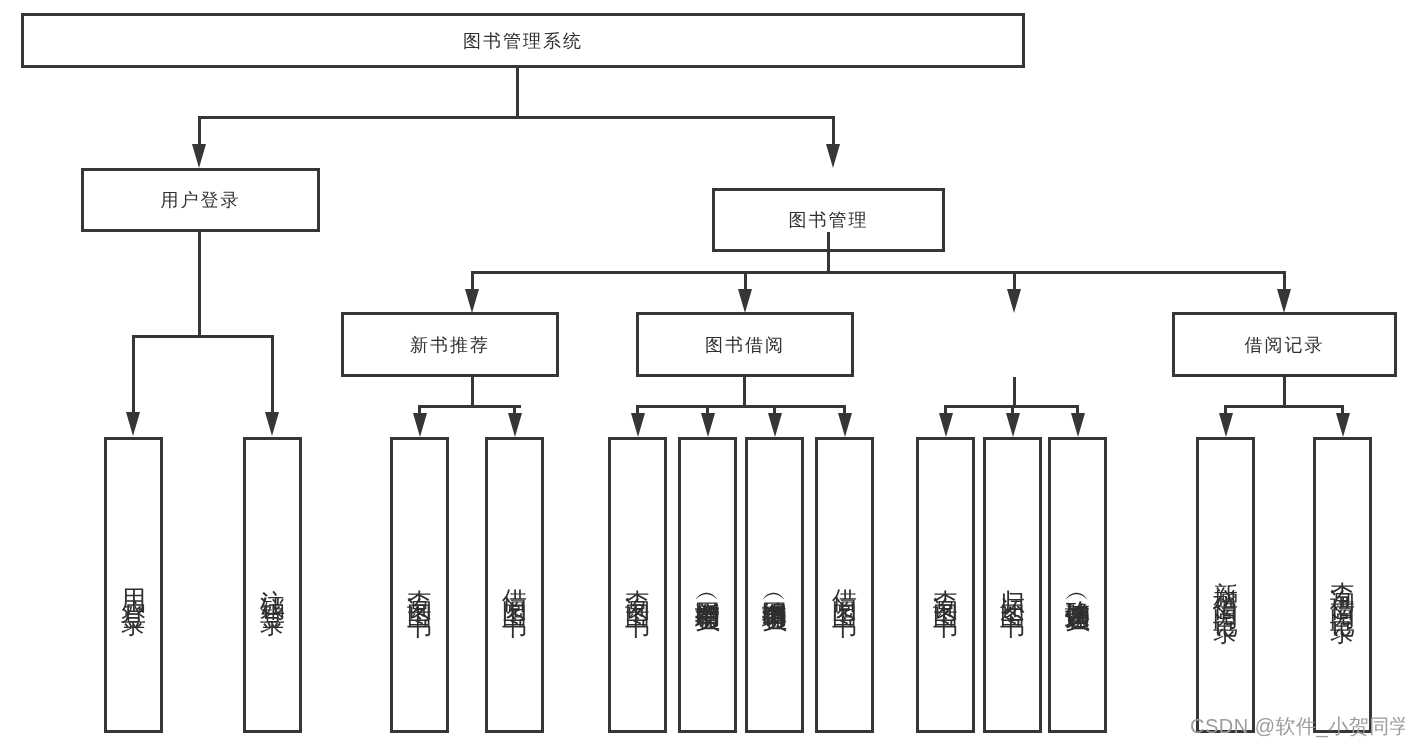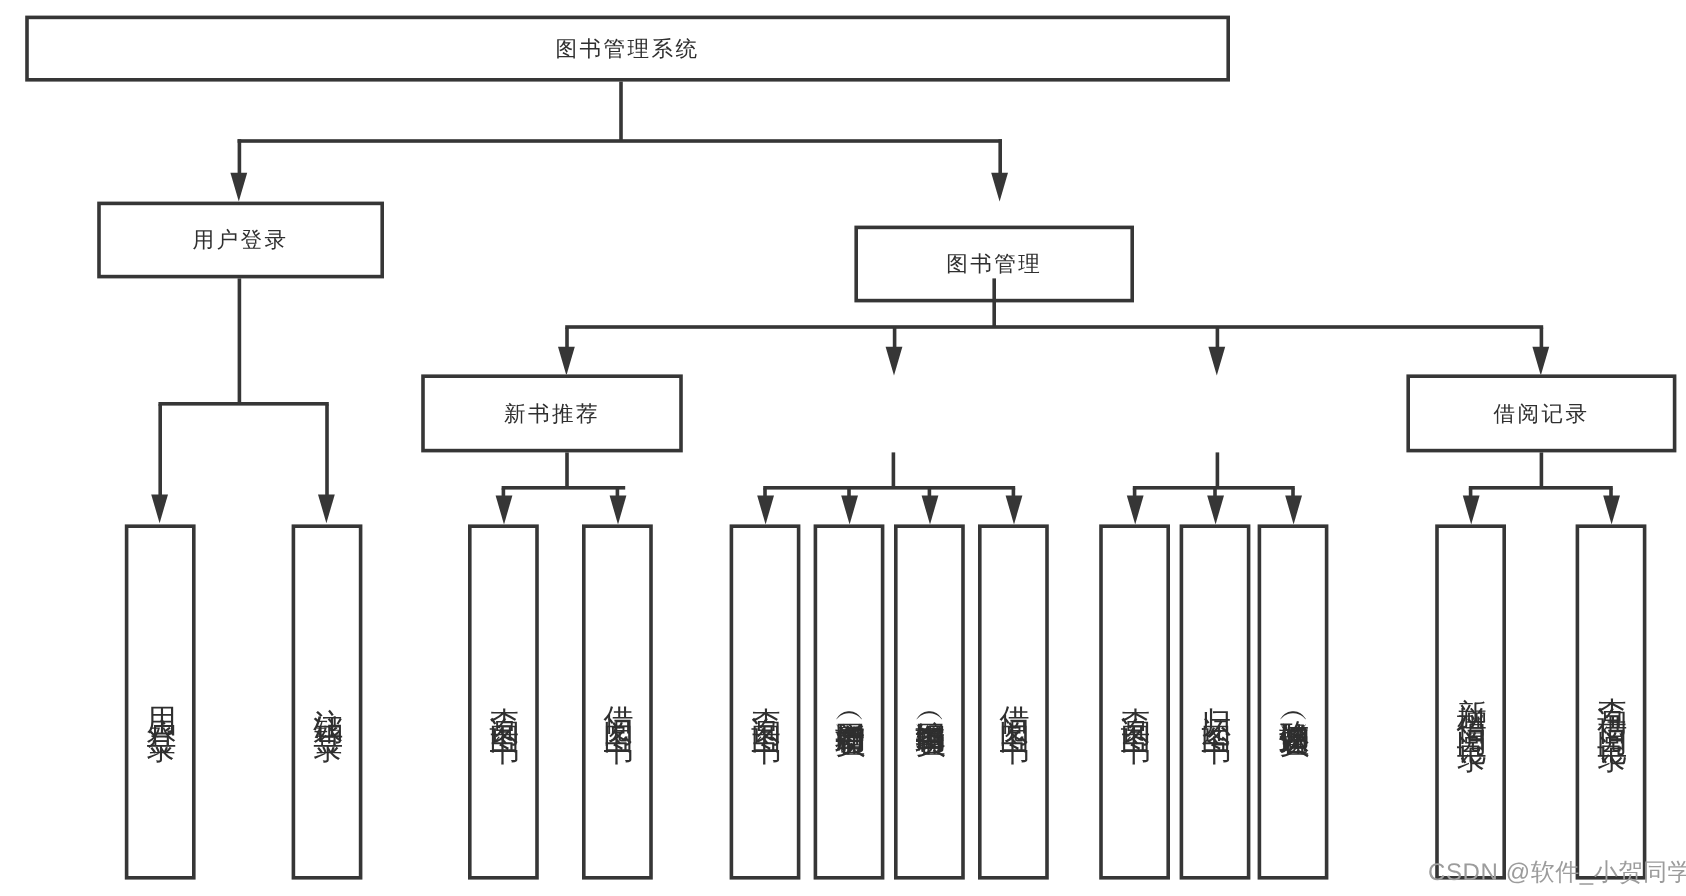--- a/index.html
+++ b/index.html
@@ -84,22 +84,25 @@
   <div class="hl" style="left:471px; top:271px; width:815px;"></div>
   <div class="vl" style="left:471px; top:273px; height:18px;"></div>
   <div class="ahead" style="left:465px; top:289px;"></div>
   <div class="vl" style="left:744px; top:273px; height:18px;"></div>
   <div class="ahead" style="left:738px; top:289px;"></div>
   <div class="vl" style="left:1013px; top:273px; height:18px;"></div>
   <div class="ahead" style="left:1007px; top:289px;"></div>
   <div class="vl" style="left:1283px; top:273px; height:18px;"></div>
   <div class="ahead" style="left:1277px; top:289px;"></div>
 
-  <div class="hbox" style="left:351px; top:312px; width:218px; height:65px;">
+  <div class="hbox" style="left:341px; top:312px; width:218px; height:65px;">
     <span>新书推荐</span>
+  </div>
+  <div class="hbox" style="left:636px; top:312px; width:218px; height:65px;">
+    <span>图书借阅</span>
   </div>
   <div class="hbox" style="left:1172px; top:312px; width:225px; height:65px;">
     <span>借阅记录</span>
   </div>
 
   <div class="vl" style="left:471px; top:377px; height:30px;"></div>
   <div class="hl" style="left:418px; top:405px; width:103px;"></div>
   <div class="vl" style="left:418px; top:407px; height:8px;"></div>
   <div class="ahead" style="left:413px; top:413px;"></div>
   <div class="vl" style="left:513px; top:407px; height:8px;"></div>

